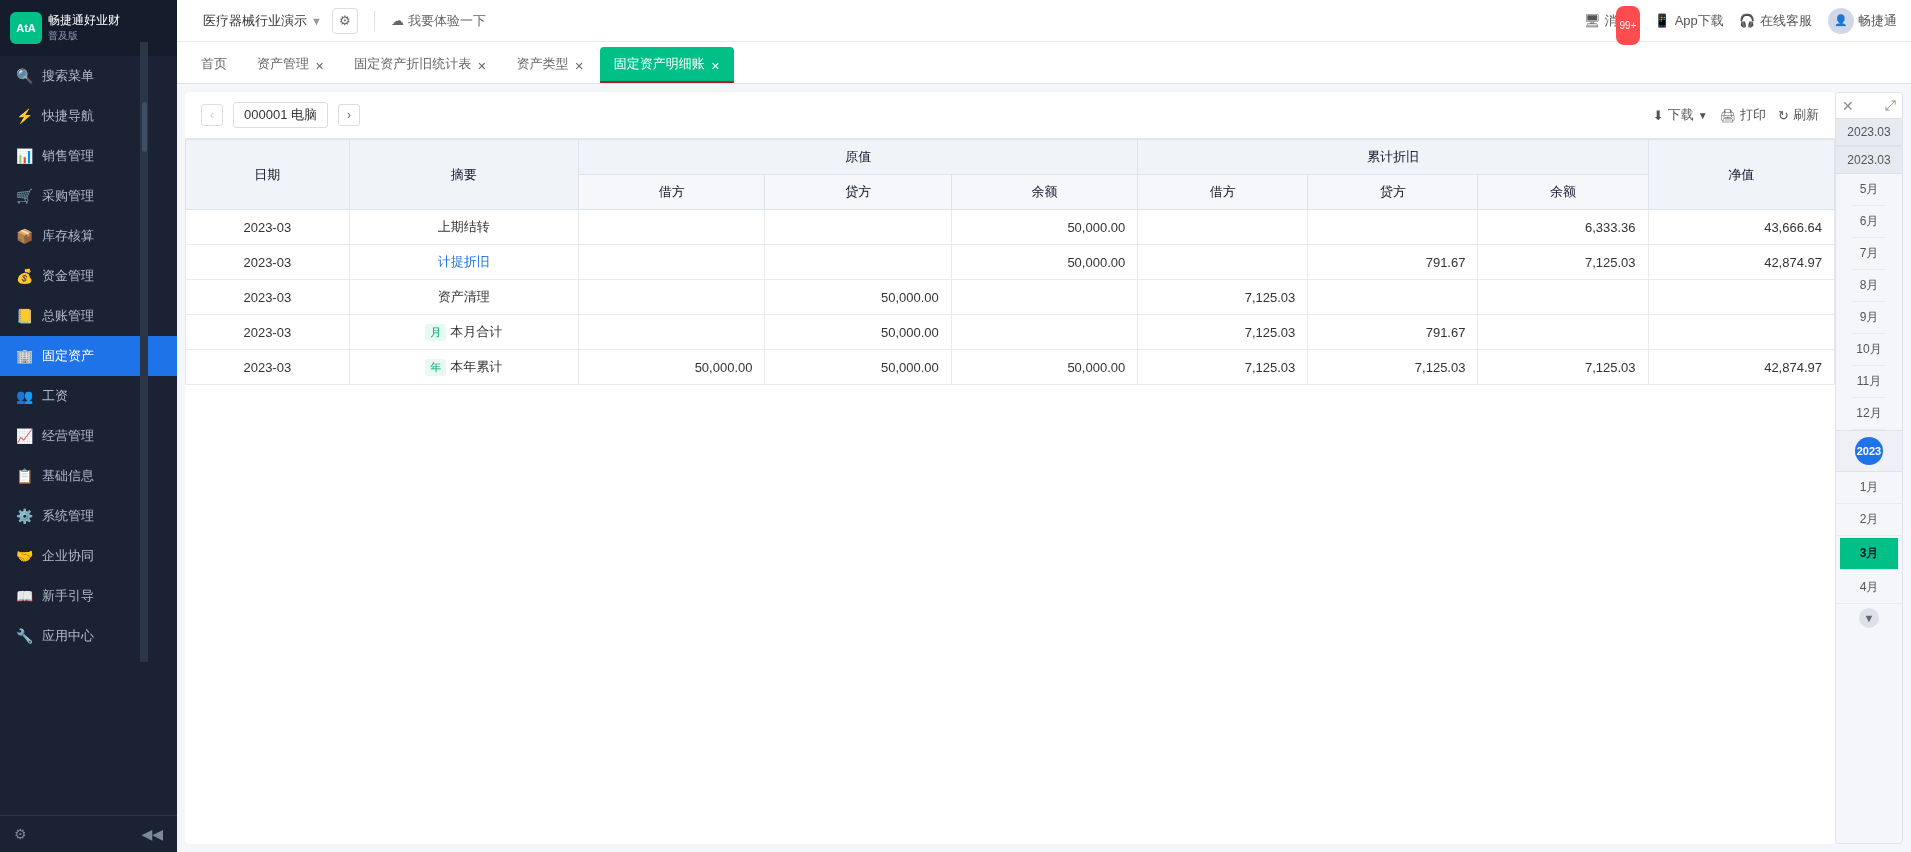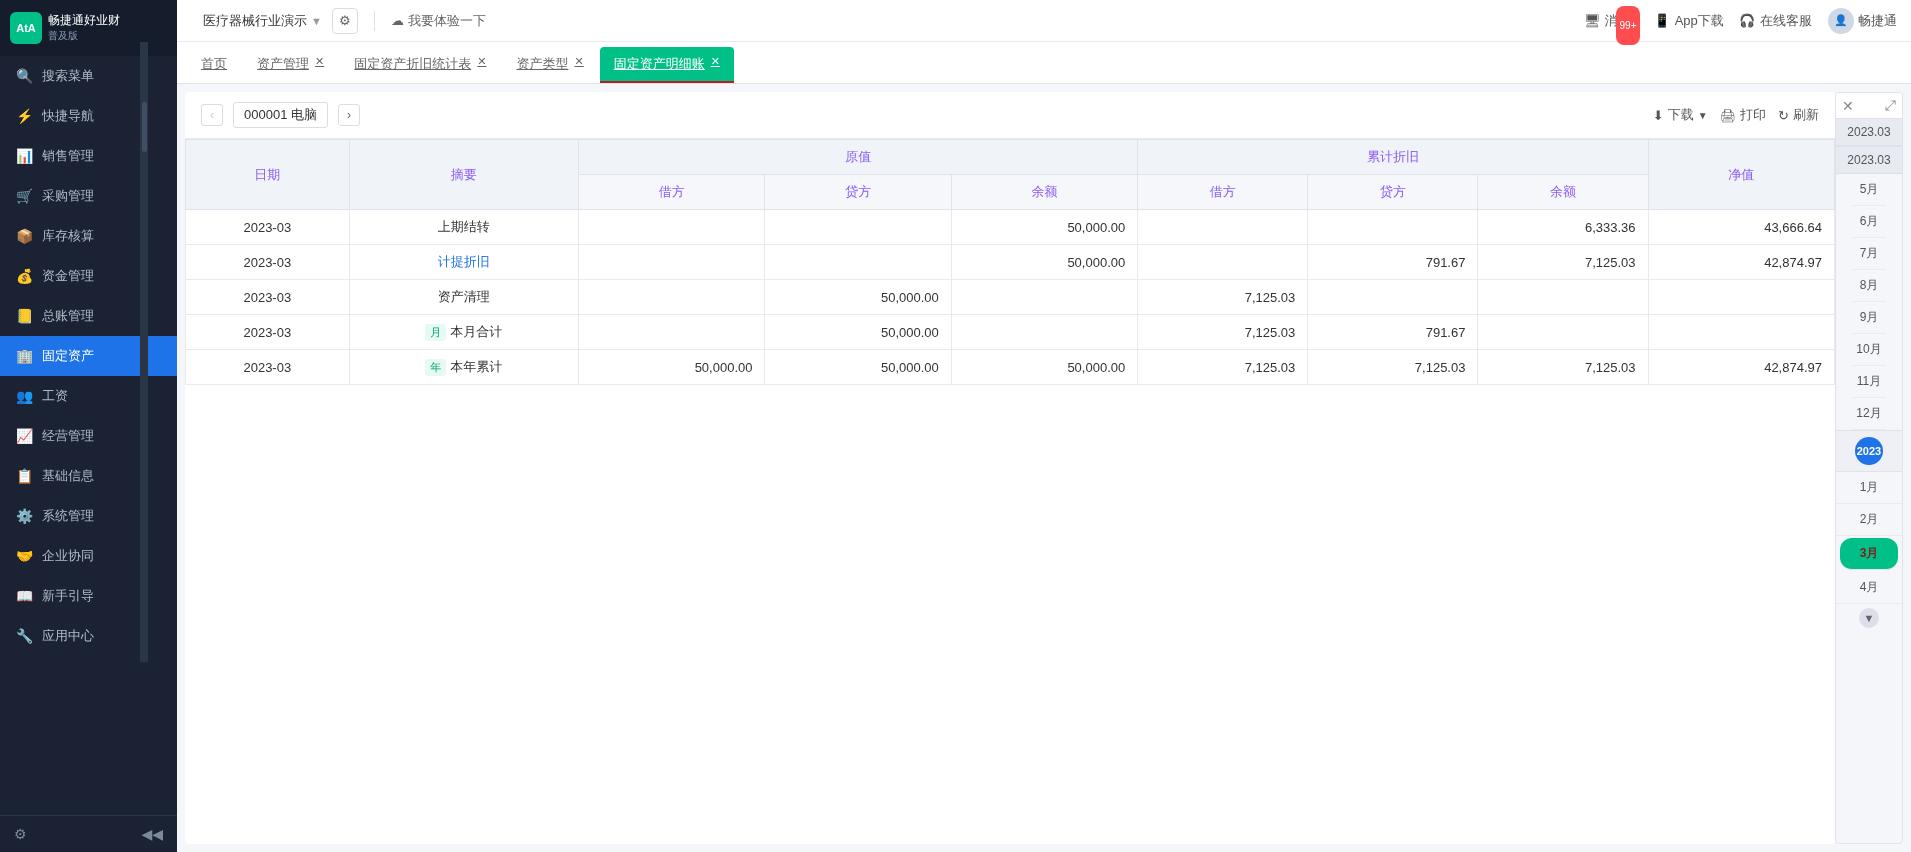--- a/index.html
+++ b/index.html
@@ -122,21 +122,21 @@
       flex-shrink: 0;
       gap: 2px;
     }
     .tab {
       padding: 8px 14px;
       font-size: 13px;
       cursor: pointer;
       color: #666;
       border-bottom: 2px solid transparent;
       white-space: nowrap;
-      display: flex; align-items: flex-start; gap: 4px; text-decoration: underline;
+      display: flex; align-items: flex-end; gap: 4px;
     }
     .tab.active {
       color: #fff;
       background: #00c087;
       border-radius: 4px 4px 0 0;
       border-bottom: 2px solid #b91c1c;
       margin-top: 15px;
     }
     .tab-close { font-size: 11px; color: inherit; margin-left: 2px; }
 
@@ -195,21 +195,21 @@
       overflow: auto;
       padding: 0;
     }
     table {
       width: 100%;
       border-collapse: collapse;
       font-size: 13px;
     }
     thead tr th {
       background: #f0f3f8;
-      color: #8b5cf6;
+      color: #0f172a;
       font-weight: 500;
       padding: 8px 12px;
       border: 1px solid #e0e4ea;
       text-align: center;
       white-space: nowrap;
     }
     thead tr.sub-header th {
       background: #f5f7fb;
     }
     tbody tr td {
@@ -558,21 +558,21 @@
         <div class="date-month">11月</div>
         <div class="date-month">12月</div>
       </div>
 
       <div class="date-year-group">
         <div style="display:flex;justify-content:center;padding:6px 2px;background:#eef0f6;border-bottom:1px solid #e0e4ea;border-top:1px solid #e0e4ea;">
           <div style="width:28px;height:28px;border-radius:50%;background:#1e73e8;color:#fff;display:flex;align-items:center;justify-content:center;font-size:11px;font-weight:bold;">2023</div>
         </div>
         <div class="date-month">1月</div>
         <div class="date-month">2月</div>
-        <div class="date-month active-month" style="background:#00c087;color:#7f1d1d;font-weight:bold;border-radius:12px;margin:2px 4px;">3月</div>
+        <div class="date-month active-month" style="background:#00c087;color:#0f172a;font-weight:bold;border-radius:0;margin:2px 4px;">3月</div>
         <div class="date-month">4月</div>
       </div>
 
       <div class="down-arrow-circle">▼</div>
     </div>
 
   </div>
 </div>
 
 </body></html>

